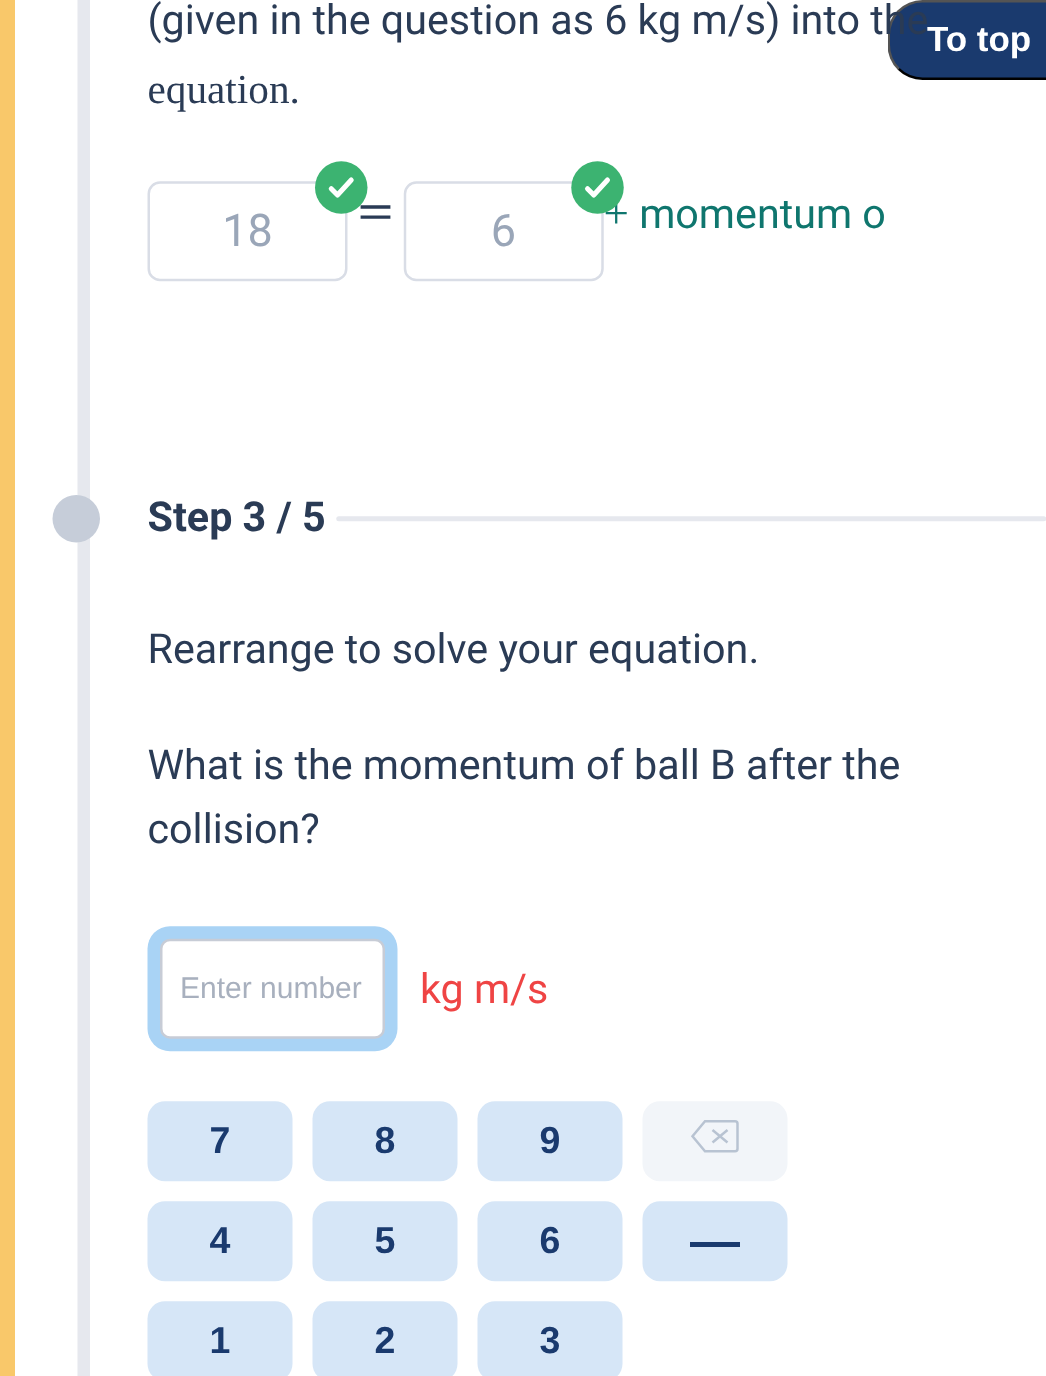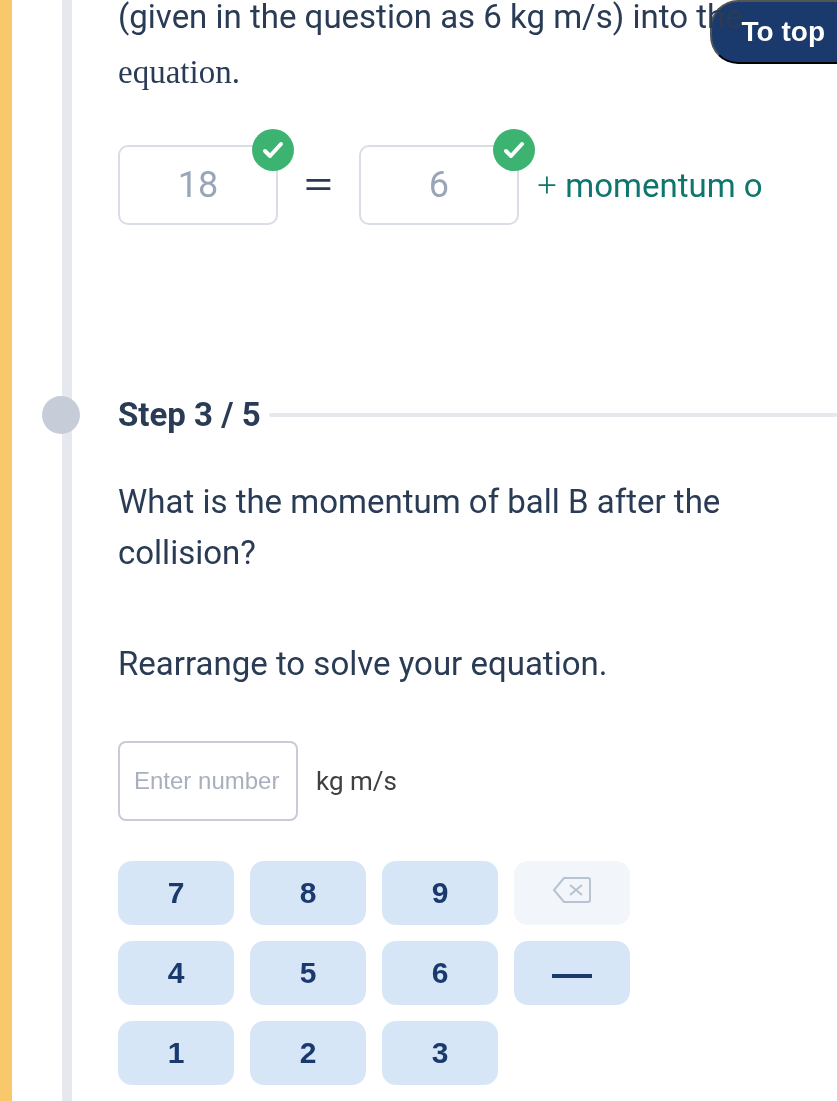--- a/index.html
+++ b/index.html
@@ -58,22 +58,21 @@
     font-size: 33px;
     line-height: 1.5;
     margin-top: -8px;
     color: #2a3b55;
     white-space: nowrap;
     overflow: hidden;
   }
 
   .prev-eq-row {
     display: flex;
-    align-items: center;
-    gap: 18px;
+    gap: 0;
     margin-top: 48px;
   }
 
   .filled-box {
     position: relative;
     width: 160px;
     height: 80px;
     border: 2px solid #d9dde6;
     border-radius: 10px;
     display: flex;
@@ -154,40 +153,40 @@
   .bt2 { margin-top: 42px; }
 
   .answer-row {
     margin-top: 52px;
     display: flex;
     align-items: center;
     gap: 18px;
   }
 
   .answer-wrap {
-    padding: 0;
+    padding: 10px;
     background: #a9d3f5;
-    border-radius: 28px;
+    border-radius: 18px;
   }
   .answer-input {
     width: 180px;
     height: 80px;
     border: 2px solid #c7ccd6;
     border-radius: 8px;
     background: #ffffff;
     font-size: 24px;
     color: #9aa6b8;
     padding: 0 14px;
     outline: none;
   }
   .answer-input::placeholder { color: #a8b0be; }
 
   .unit {
-    font-size: 26px;
-    color: #404040;
+    font-size: 33px;
+    color: #ef4444;
   }
 
   .keypad {
     margin-top: 40px;
     display: grid;
     grid-template-columns: repeat(4, 116px);
     grid-auto-rows: 64px;
     gap: 16px;
     width: 520px;
   }
@@ -248,22 +247,22 @@
       </div>
     </div>
   </div>
 
   <div class="step-header">
     <div class="step-dot"></div>
     <div class="step-title">Step 3 / 5</div>
     <div class="step-rule"></div>
   </div>
 
+  <div class="body-text bt1">Rearrange to solve your equation.</div>
   <div class="body-text bt2">What is the momentum of ball B after the collision?</div>
-  <div class="body-text bt1">Rearrange to solve your equation.</div>
 
   <div class="answer-row">
     <div class="answer-wrap">
       <input class="answer-input" type="text" placeholder="Enter number" style="">
     </div>
     <span class="unit">kg m/s</span>
   </div>
 
   <div class="keypad">
     <button class="key">7</button>

